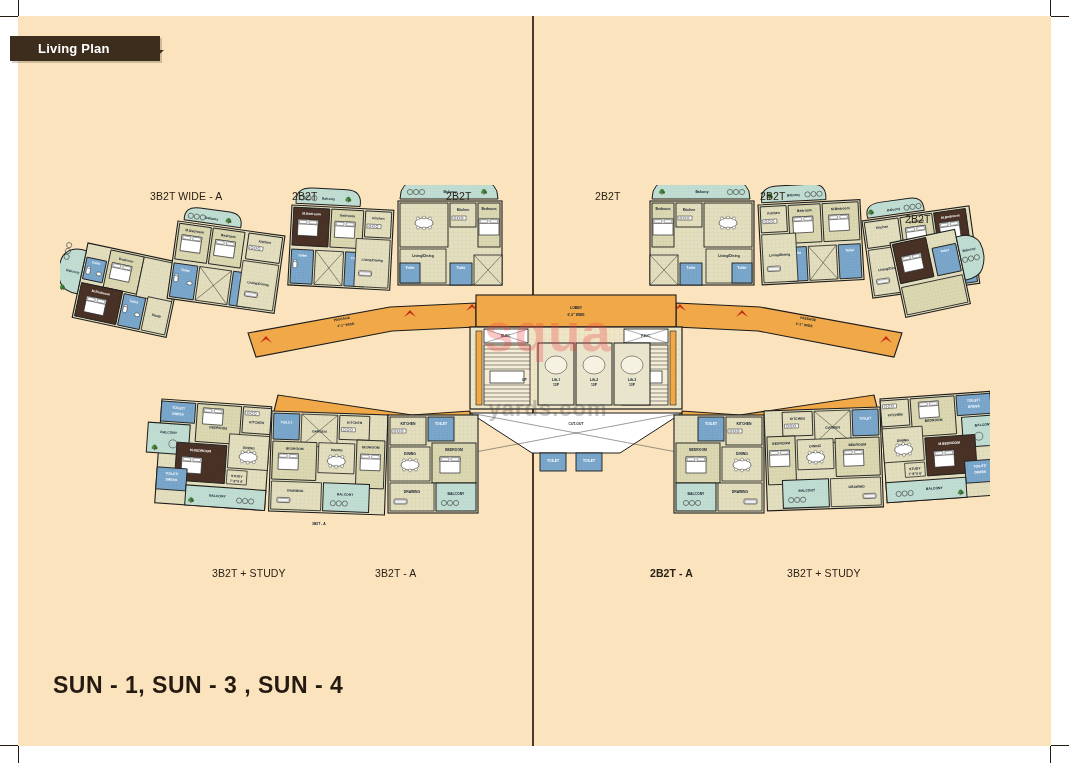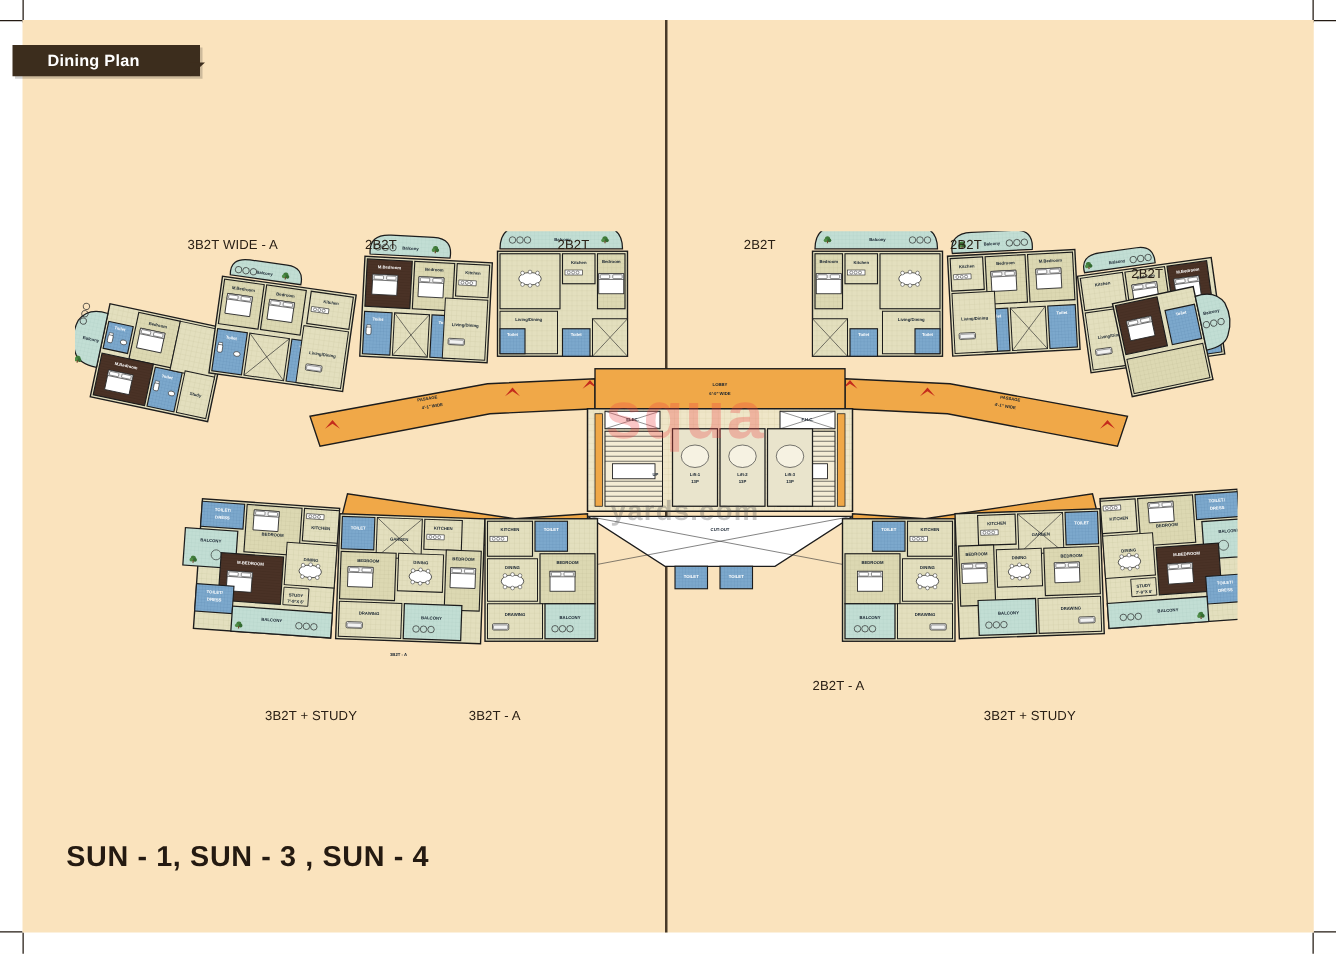--- a/index.html
+++ b/index.html
@@ -57,21 +57,21 @@
   <div class="crop h" style="left:1051px;top:16px;"></div>
   <div class="crop v" style="left:18px;top:746px;"></div>
   <div class="crop h" style="left:0;top:745px;"></div>
   <div class="crop v" style="left:1050px;top:746px;"></div>
   <div class="crop h" style="left:1051px;top:745px;"></div>
 
   <div id="sheet"></div>
   <div id="fold"></div>
 
   <div id="hdr-tab">
-    <span class="ttl">Dining Plan</span>
+    <span class="ttl">Living Plan</span>
   </div>
   <div id="hdr-fold"></div>
 
   <div id="big-title">SUN - 1, SUN - 3 , SUN - 4</div>
 
   <div id="plan">
     <svg width="930" height="370" viewBox="0 0 930 370" xmlns="http://www.w3.org/2000/svg">
       <defs>
         <pattern id="tile" width="4" height="4" patternUnits="userSpaceOnUse">
           <rect width="4" height="4" fill="#e3dfbe"></rect>
@@ -657,15 +657,15 @@
   <div id="labels-bottom"></div>
 
 <div class="ulabel" style="left: 150px; top: 190px;">3B2T WIDE - A</div>
     <div class="ulabel" style="left: 292px; top: 190px;">2B2T</div>
     <div class="ulabel" style="left: 446px; top: 190px;">2B2T</div>
     <div class="ulabel" style="left: 595px; top: 190px;">2B2T</div>
     <div class="ulabel" style="left: 760px; top: 190px;">2B2T</div>
     <div class="ulabel" style="left: 905px; top: 213px;">2B2T</div>
     <div class="ulabel" style="left: 212px; top: 567px;">3B2T + STUDY</div>
     <div class="ulabel" style="left: 375px; top: 567px;">3B2T - A</div>
-    <div class="ulabel" style="left: 650px; top: 543px;">2B2T - A</div>
+    <div class="ulabel" style="left: 650px; top: 567px; font-weight: bold;">2B2T - A</div>
     <div class="ulabel" style="left: 787px; top: 567px;">3B2T + STUDY</div>
   </div>
 
 </body></html>

